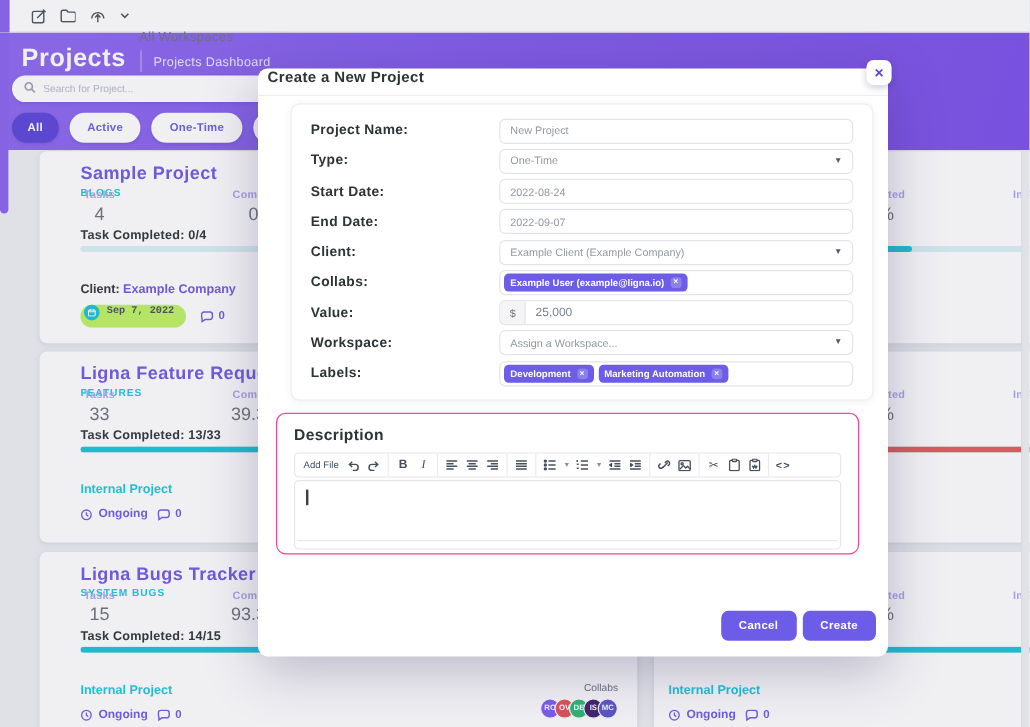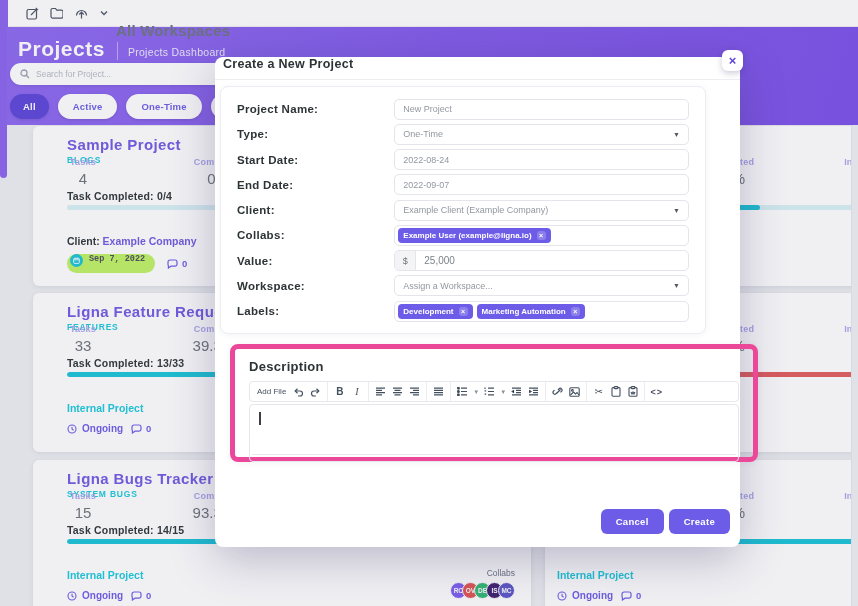--- a/index.html
+++ b/index.html
@@ -9,21 +9,21 @@
     background: #edeff2;
     position: relative;
     color: #2d3436;
   }
   
   .topbar { position: absolute; left: 0; top: 0; width: 858px; height: 27px;
     background: #ffffff; border-bottom: 1px solid #ececf0; display: flex; align-items: center; z-index: 5; }
   .topbar-strip { position: absolute; left: 0; top: 0; width: 8px; height: 27px; background: #8a63ed; }
   .tb-icons { display: flex; align-items: center; gap: 11px; margin-left: 26px; }
   .tb-icons svg { display: block; }
-  .workspace-label { font-size: 15px; color: #6b7280; margin-left: 8px; font-weight: bold; letter-spacing: .2px; margin-top: 35px; }
+  .workspace-label { font-size: 11px; color: #6b7280; margin-left: 8px; font-weight: normal; letter-spacing: .2px; margin-top: 35px; }
   
   .header { position: absolute; left: 0; top: 27px; width: 858px; height: 98px;
     background: linear-gradient(110deg, #8d68f0 0%, #8058ea 55%, #7a4fe8 100%); z-index: 4; }
   .header-tab { position: absolute; left: 0; top: 27px; width: 7px; height: 151px;
     background: #8a63ed; border-radius: 0 0 5px 5px; z-index: 4; }
   .title-row { display: flex; align-items: center; padding: 10px 0 0 18px; }
   .page-title { color: #ffffff; font-size: 21px; font-weight: bold; letter-spacing: .5px; }
   .title-sep { width: 1px; height: 18px; background: rgba(255,255,255,.45); margin: 4px 10px 0 12px; }
   .page-subtitle { color: rgba(255,255,255,.85); font-size: 10.5px; margin-top: 5px; letter-spacing: .3px; }
   .searchbar { position: absolute; left: 10px; top: 36px; width: 676px; height: 22px; background: #ffffff;
@@ -73,38 +73,38 @@
     border-left: 1px solid #e4e7ea; z-index: 50; }
   
   .backdrop { position: absolute; left: 0; top: 0; width: 858px; height: 606px; background: rgba(110,110,135,.10); z-index: 90; }
   .modal { position: absolute; left: 215px; top: 57px; width: 525px; height: 490px; background: #ffffff;
     border-radius: 8px; box-shadow: 0 12px 45px rgba(45,40,95,.28); z-index: 100; }
   .modal-header { height: 23px; border-bottom: 1px solid #ededf2; display: flex; align-items: flex-start; padding-left: 8px; }
   .modal-title { font-size: 12.5px; font-weight: bold; color: #2d3436; letter-spacing: .3px; }
   .modal-close { position: absolute; top: -7px; right: -3px; width: 21px; height: 21px; background: #ffffff; border-radius: 6px;
     box-shadow: 0 2px 6px rgba(40,40,90,.25); display: flex; align-items: center; justify-content: center;
     color: #5b43d8; font-size: 13px; font-weight: bold; cursor: pointer; }
-  .form-card { position: absolute; left: 5px; top: 29px; width: 486px; height: 248px; border: 1px solid #ececf2;
+  .form-card { position: absolute; left: 27px; top: 29px; width: 486px; height: 248px; border: 1px solid #ececf2;
     border-radius: 8px; box-shadow: 0 1px 6px rgba(31,45,61,.06); padding: 11px 16px; display: flex; flex-direction: column; justify-content: space-between; }
   .field-row { display: flex; align-items: center; height: 22px; }
   .field-label { width: 158px; font-size: 11.5px; font-weight: bold; color: #2d3436; letter-spacing: .3px; }
   .field-control { width: 296px; height: 21px; border: 1px solid #e4e4ea; border-radius: 5px; display: flex;
     align-items: center; padding: 0 8px; font-size: 9px; color: #9298a0; background: #fff; }
   .field-control.select { justify-content: space-between; cursor: pointer; }
   .caret { font-size: 7px; color: #555a63; }
   .field-control.tagbox { padding: 0 3px; gap: 4px; }
   .tag { background: #6c5ce7; color: #ffffff; font-size: 8px; font-weight: bold; border-radius: 4px;
     padding: 3px 5px; display: flex; align-items: center; gap: 5px; white-space: nowrap; cursor: pointer; }
   .tag-x { background: rgba(255,255,255,.22); border-radius: 3px; width: 9px; height: 9px; display: flex;
     align-items: center; justify-content: center; font-size: 7px; cursor: pointer; }
   .field-control.money { padding: 0; overflow: hidden; }
   .money-prefix { width: 21px; height: 100%; background: #f4f4f6; border-right: 1px solid #e4e4ea;
     display: flex; align-items: center; justify-content: center; font-size: 9px; color: #6d7278; }
   .money-value { padding-left: 8px; color: #7c828a; font-size: 10px; }
-  .desc-card { position: absolute; left: 15px; top: 287px; width: 528px; height: 118px; border: 5px solid #ec4899;
+  .desc-card { position: absolute; left: 15px; top: 287px; width: 486px; height: 118px; border: 1px solid #ec4899;
     border-radius: 8px; box-shadow: 0 1px 6px rgba(31,45,61,.06); padding: 10px 14px; }
   .desc-title { font-size: 13px; font-weight: bold; color: #2d3436; letter-spacing: .3px; }
   .toolbar { margin-top: 7px; height: 21px; border: 1px solid #e6e6ec; border-radius: 4px; display: flex; align-items: stretch; }
   .tb-group { display: flex; align-items: center; padding: 0 4px; border-right: 1px solid #ececf0; gap: 2px; }
   .tb-group:last-child { border-right: none; }
   .tb-btn { min-width: 15px; height: 16px; display: flex; align-items: center; justify-content: center;
     color: #45505e; cursor: pointer; border-radius: 3px; }
   .tb-btn.text { font-size: 8px; padding: 0 3px; }
   .tb-btn.bold { font-size: 10px; font-weight: bold; }
   .tb-btn.italic { font-size: 10px; font-style: italic; font-family: "Liberation Serif", serif; }

